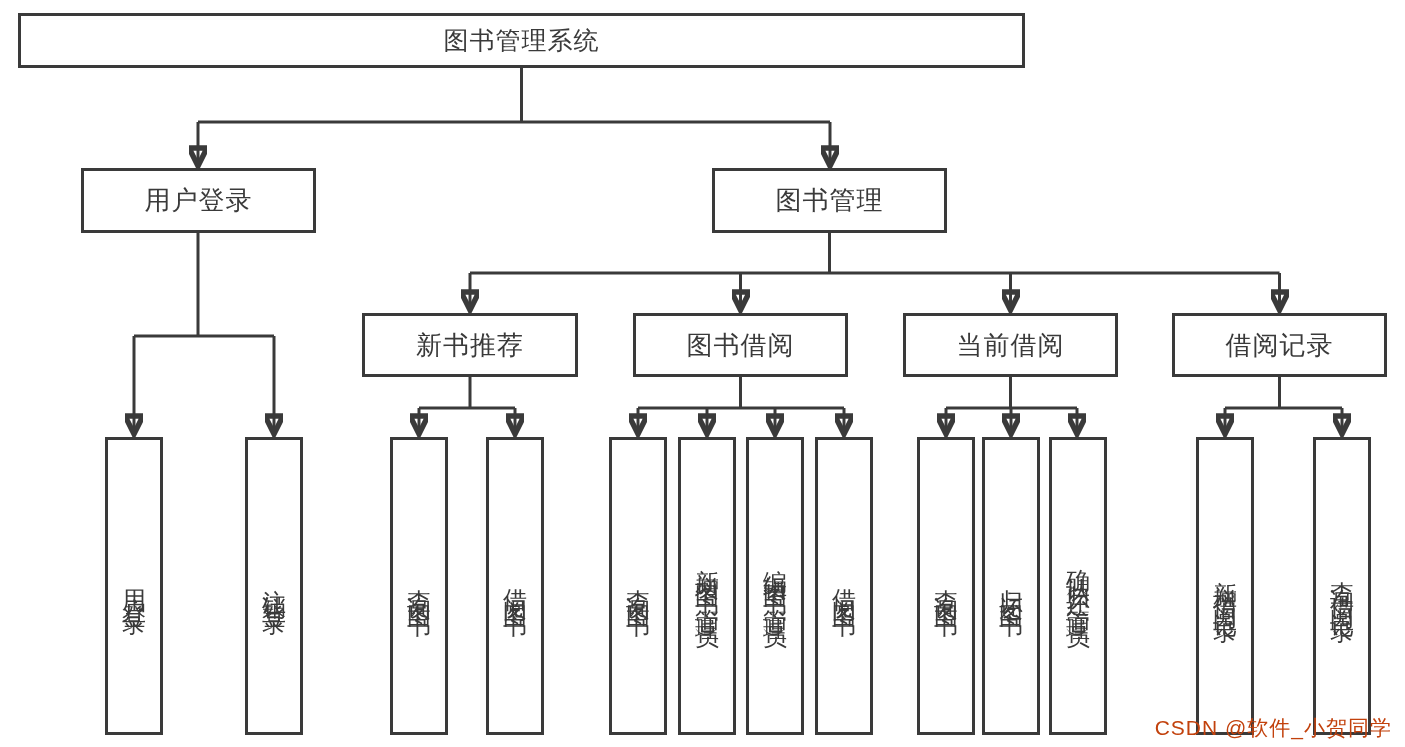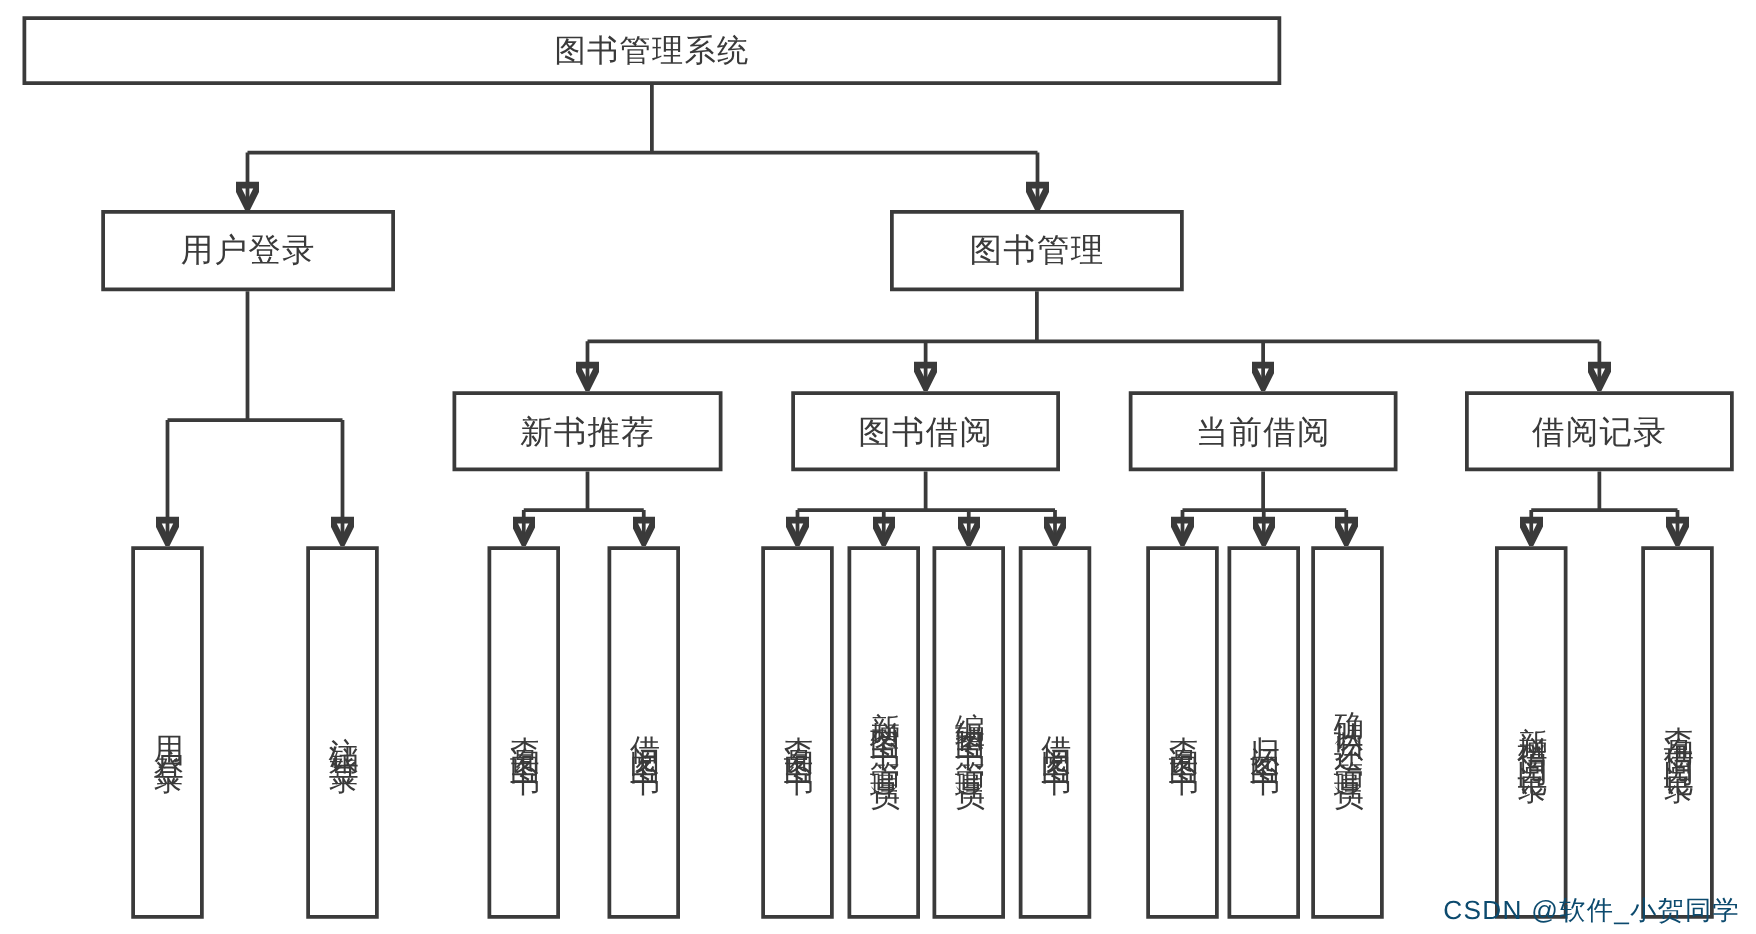--- a/index.html
+++ b/index.html
@@ -41,21 +41,21 @@
     text-orientation: mixed;
     letter-spacing: 8px;
     line-height: 1;
     white-space: nowrap;
   }
 
   .watermark {
     position: absolute;
     right: 13px;
     bottom: 5px;
-    color: #0c4a6e;
+    color: #c2410c;
     font-size: 21px;
     letter-spacing: 1px;
   }
 </style>
 </head>
 <body>
 
 <div class="diagram">
 
   <svg class="wires" width="1405" height="747" viewBox="0 0 1405 747" aria-hidden="true">

